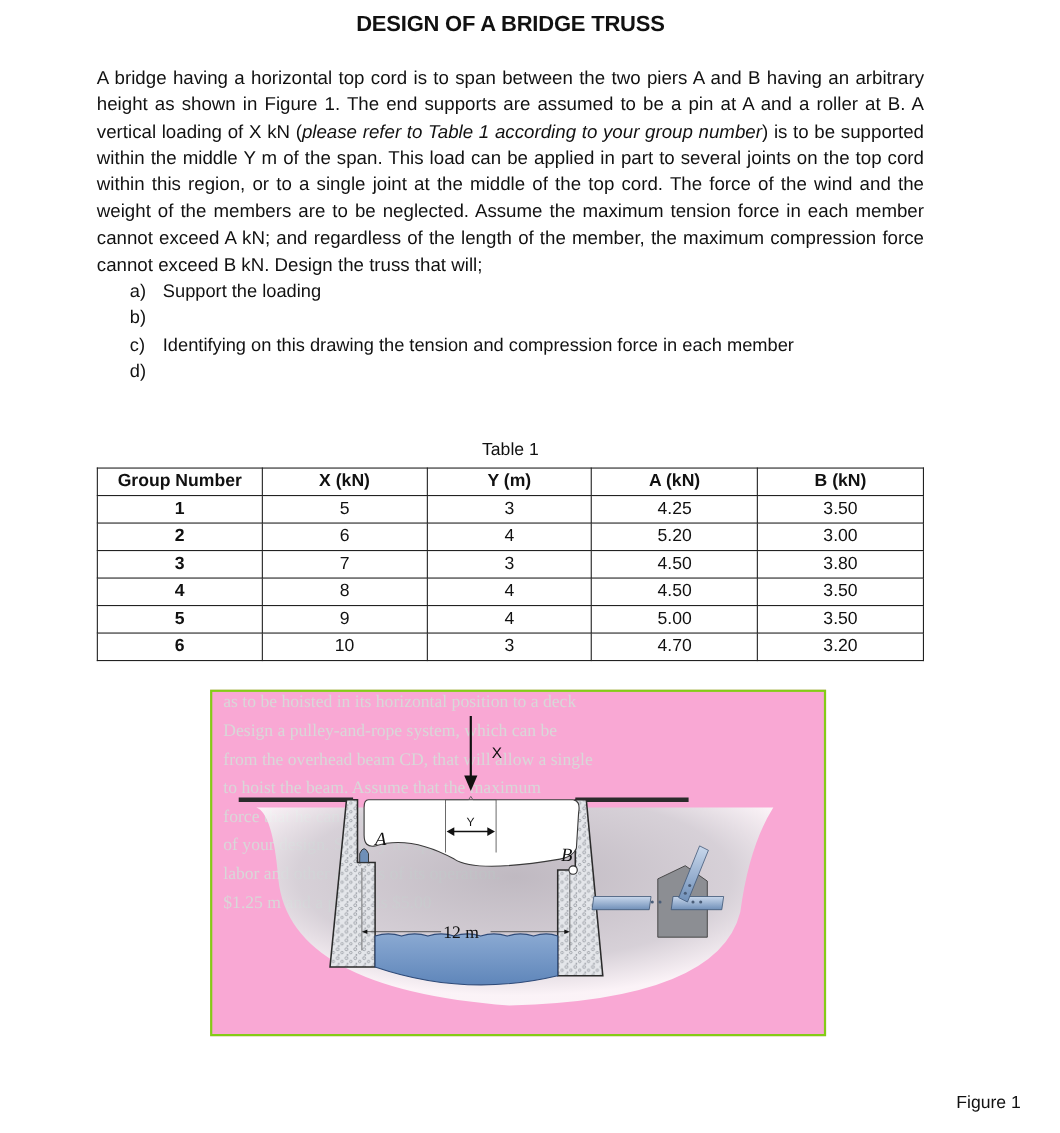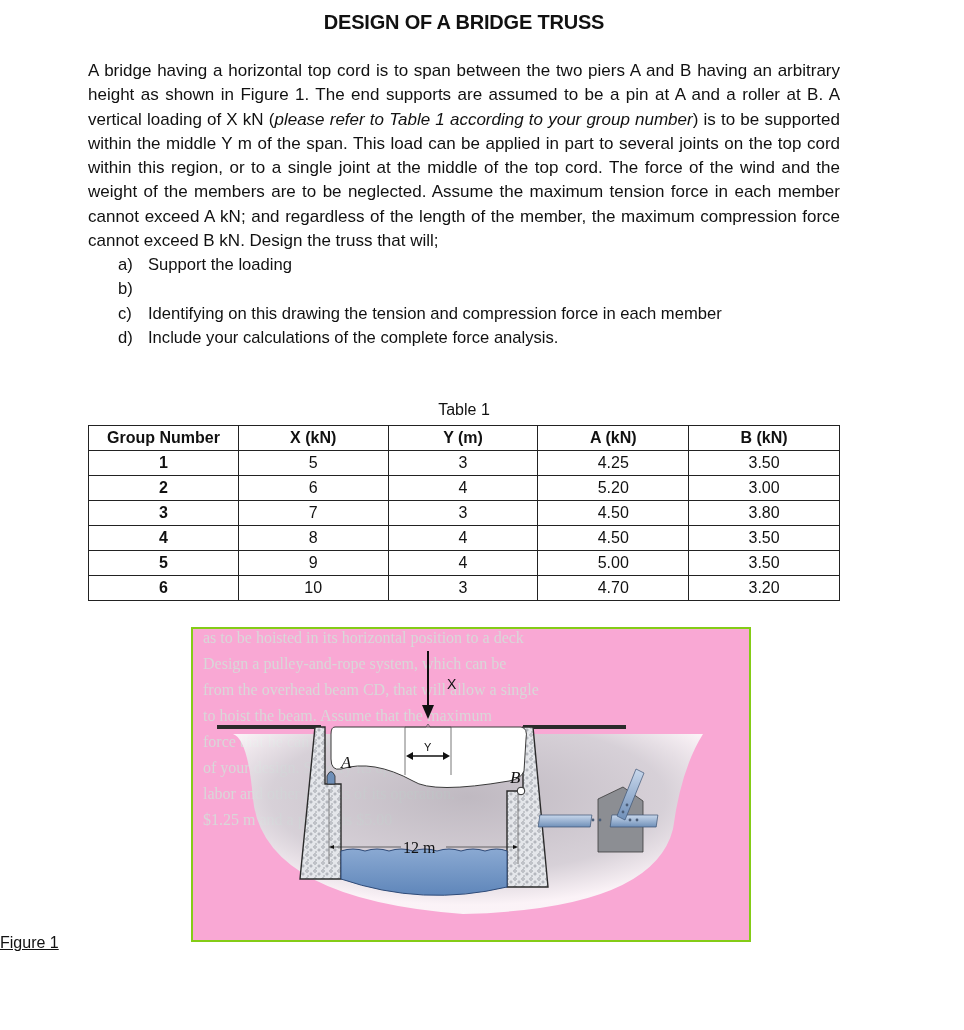--- a/index.html
+++ b/index.html
@@ -16,21 +16,21 @@
   .list .mk { width:30px; }
   .tcap { position:absolute; left:0; width:928px; top:401px; text-align:center; font-size:16px; }
   table.t1 { position:absolute; left:88px; top:425px; width:752px; border-collapse:collapse;
              font-size:16px;border-radius:29px; }
   table.t1 th, table.t1 td { border:1px solid #222; text-align:center; height:24px; padding:0; }
   table.t1 th { font-weight:bold; }
   table.t1 td.g { font-weight:bold; }
   .fig { position:absolute; left:191px; top:627px; width:556px; height:311px;
          border:2px solid #84cc16; background:#f9a8d4; overflow:hidden; }
   .fig svg { position:absolute; left:0; top:0; }
-  .figcap { position:absolute; left:0; width:928px; top:934px; text-align:left; font-size:16px;text-decoration:underline; }
+  .figcap { position:absolute; left:0; width:928px; top:994px; text-align:right; font-size:16px; }
 </style>
 </head>
 <body>
 
 <div class="title">DESIGN OF A BRIDGE TRUSS</div>
 
 <div class="para"><span>A bridge having a horizontal top cord is to span between the two piers A and B having an arbitrary height as shown in Figure 1. The end supports are assumed to be a pin at A and a roller at B. A vertical loading of X kN (</span><em>please refer to Table 1 according to your group number</em><span>) is to be supported within the middle Y m of the span. This load can be applied in part to several joints on the top cord within this region, or to a single joint at the middle of the top cord. The force of the wind and the weight of the members are to be neglected. Assume the maximum tension force in each member cannot exceed A kN; and regardless of the length of the member, the maximum compression force cannot exceed B kN. Design the truss that will;</span></div>
 
 <ul class="list">
   <li>
@@ -39,21 +39,20 @@
     </li>
   <li>
       <span class="mk">b)</span>
     </li>
   <li>
       <span class="mk">c)</span>
       <span>Identifying on this drawing the tension and compression force in each member</span>
     </li>
   <li>
       <span class="mk">d)</span>
-      <span>Include your calculations of the complete force analysis.</span>
     </li>
 </ul>
 
 <div class="tcap">Table 1</div>
 
 <table class="t1">
   <colgroup>
       <col style="width:150px">
       <col style="width:150px">
       <col style="width:150px">

